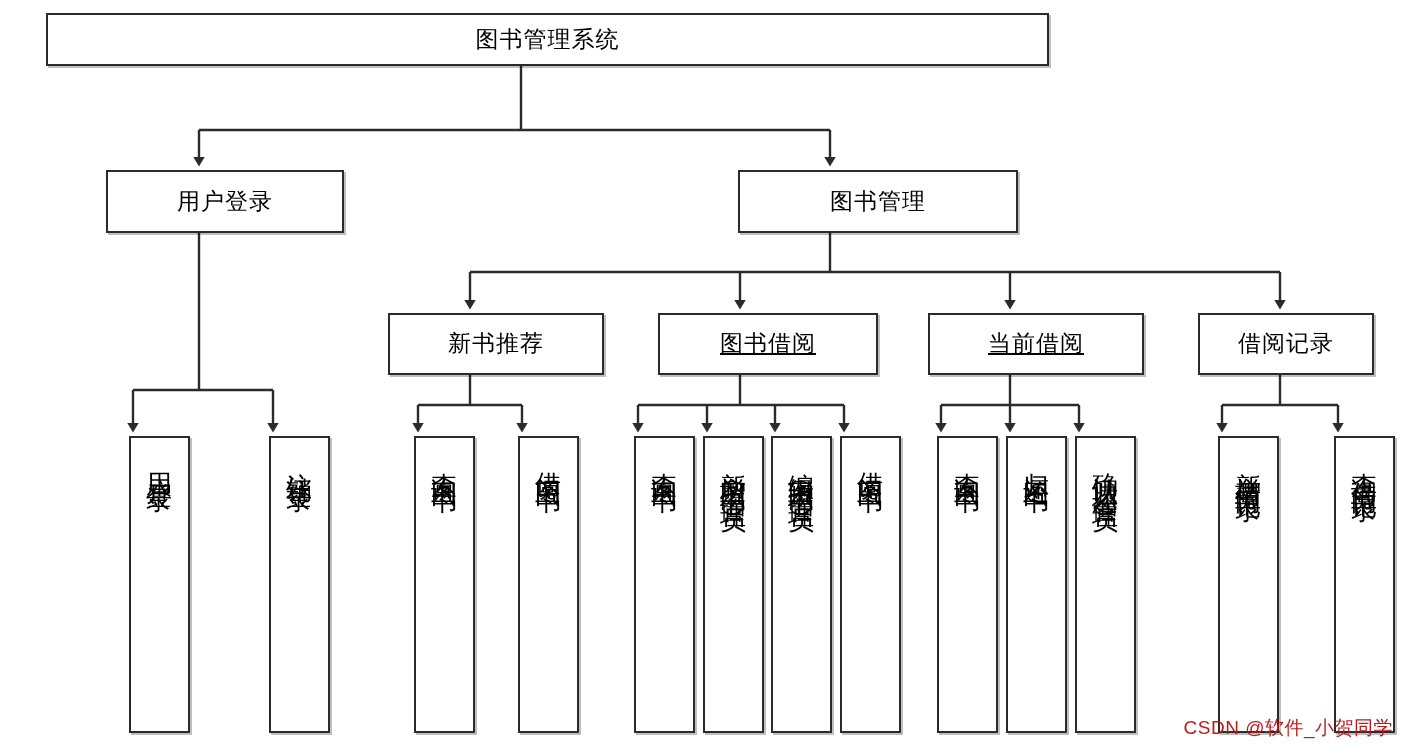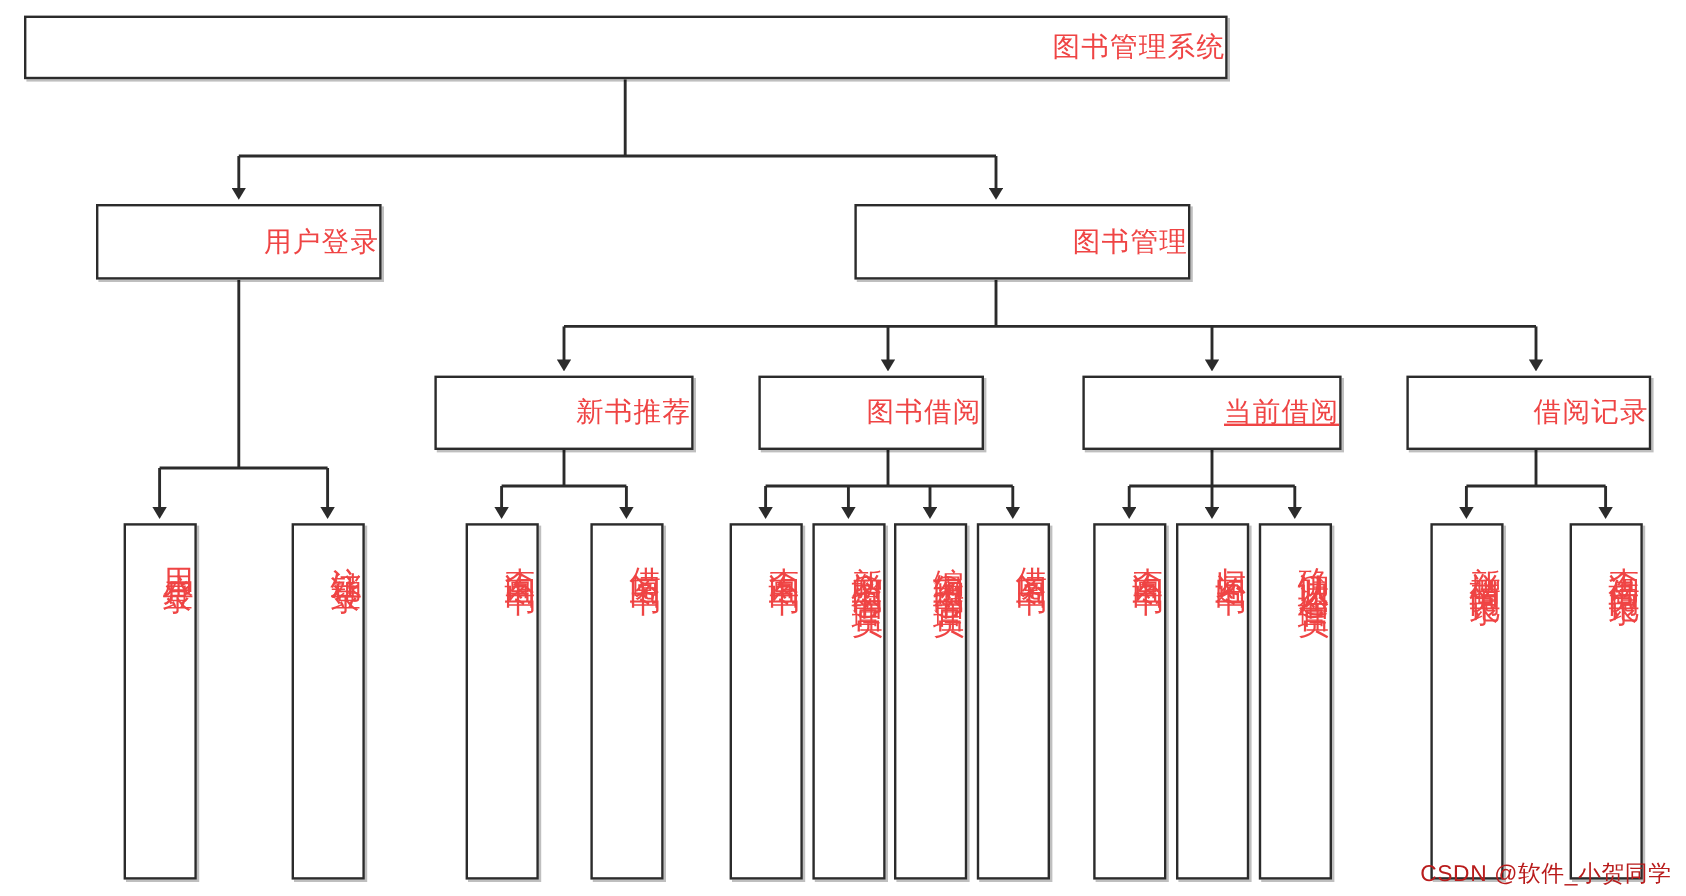--- a/index.html
+++ b/index.html
@@ -13,22 +13,23 @@
   svg#wires{position:absolute;left:0;top:0;width:1405px;height:747px;}
 
   .node{
     position:absolute;
     box-sizing:border-box;
     background:#ffffff;
     border:2px solid #2b2b2b;
     box-shadow:2px 2px 0 rgba(0,0,0,0.25);
     display:flex;
     align-items:center;
-    justify-content:flex-end;
-    color:#ef4444;
+    justify-content:center;
+    color:#000000;
+    margin-left:26px;
   }
   .node .label{
     display:block;
     white-space:pre;
     text-align:center;
     line-height:1.18;
   }
   .node.h .label{ font-size:23px; letter-spacing:1px; }
   .node.root .label{ font-size:23px; letter-spacing:1px; }
 
@@ -115,27 +116,27 @@
   <div class="node h" style="left:80px;top:170px;width:238px;height:63px;">
     <span class="label">用户登录</span>
   </div>
   <div class="node h" style="left:712px;top:170px;width:280px;height:63px;">
     <span class="label">图书管理</span>
   </div>
 
   <div class="node h" style="left:362px;top:313px;width:216px;height:62px;">
     <span class="label">新书推荐</span>
   </div>
-  <div class="node h" style="left:632px;top:313px;width:188px;height:62px;">
+  <div class="node h" style="left:632px;top:313px;width:220px;height:62px;text-decoration:underline;">
     <span class="label">图书借阅</span>
   </div>
   <div class="node h" style="left:902px;top:313px;width:216px;height:62px;text-decoration:underline;">
     <span class="label">当前借阅</span>
   </div>
-  <div class="node h" style="left:1172px;top:313px;width:204px;height:62px;">
+  <div class="node h" style="left:1172px;top:313px;width:176px;height:62px;">
     <span class="label">借阅记录</span>
   </div>
 
   <div class="node v" style="left:103px;top:436px;width:61px;height:297px;">
     <span class="label">用户登录</span>
   </div>
   <div class="node v" style="left:243px;top:436px;width:61px;height:297px;">
     <span class="label">注销登录</span>
   </div>
 

